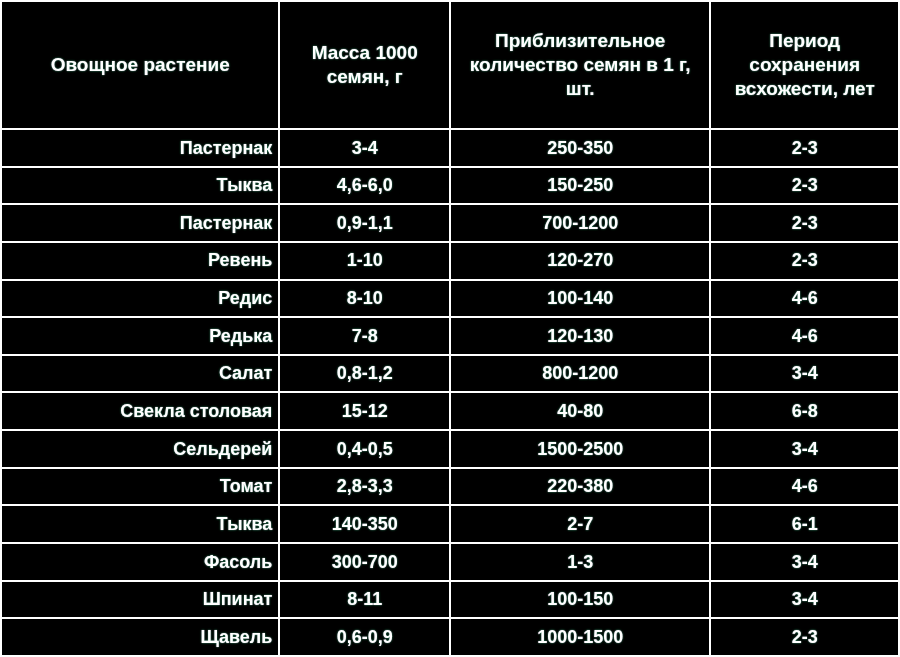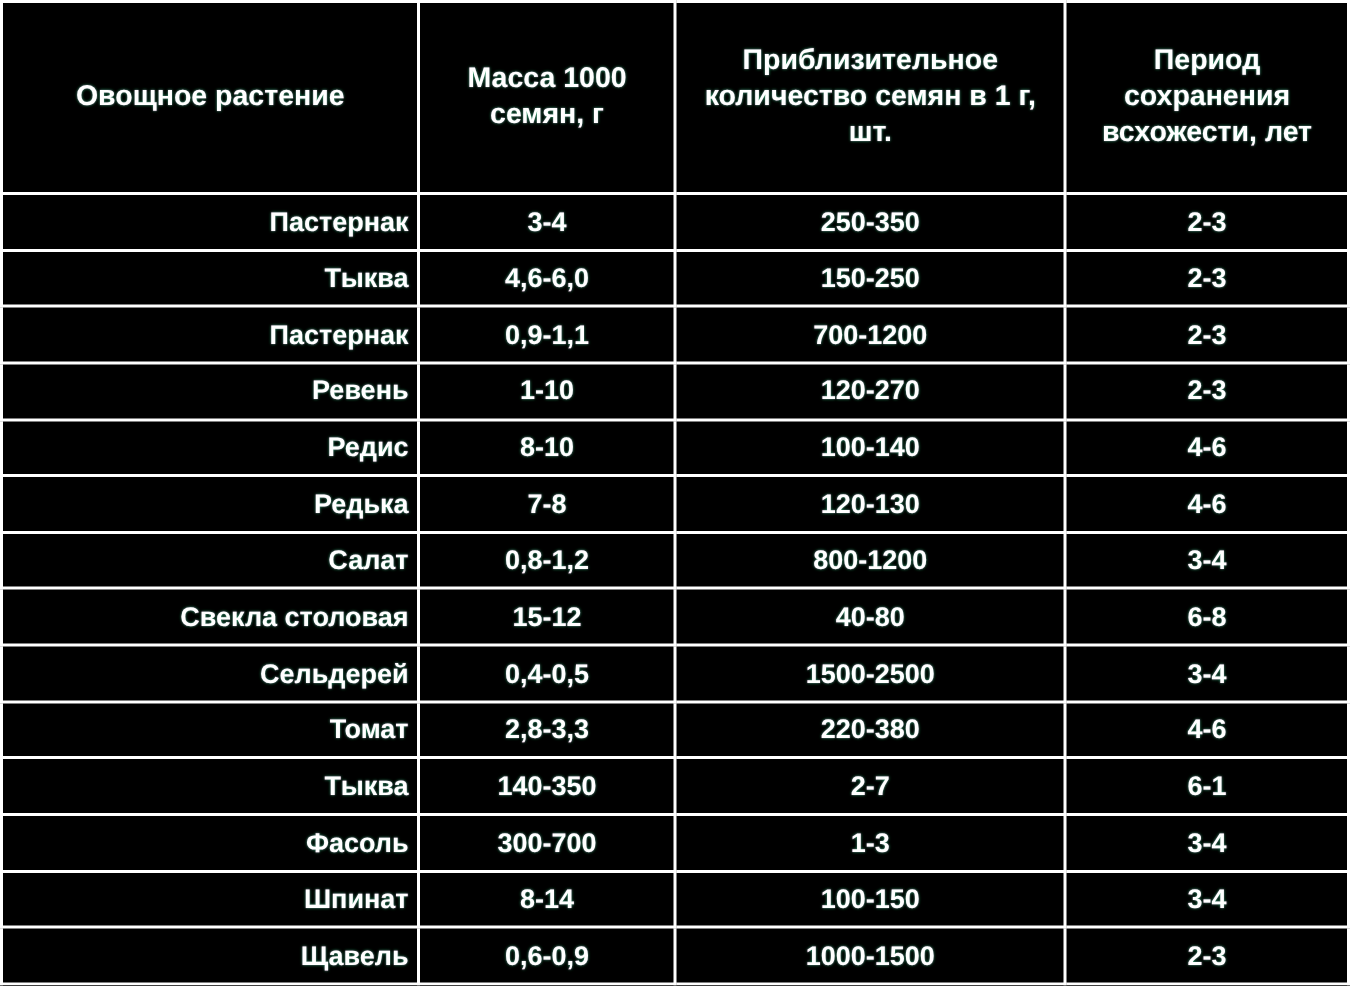--- a/index.html
+++ b/index.html
@@ -128,21 +128,21 @@
         <td>6-1</td>
       </tr>
       <tr>
         <td class="plant">Фасоль</td>
         <td>300-700</td>
         <td>1-3</td>
         <td>3-4</td>
       </tr>
       <tr>
         <td class="plant">Шпинат</td>
-        <td>8-14</td>
+        <td>8-11</td>
         <td>100-150</td>
         <td>3-4</td>
       </tr>
       <tr>
         <td class="plant">Щавель</td>
         <td>0,6-0,9</td>
         <td>1000-1500</td>
         <td>2-3</td>
       </tr>
     </tbody>

